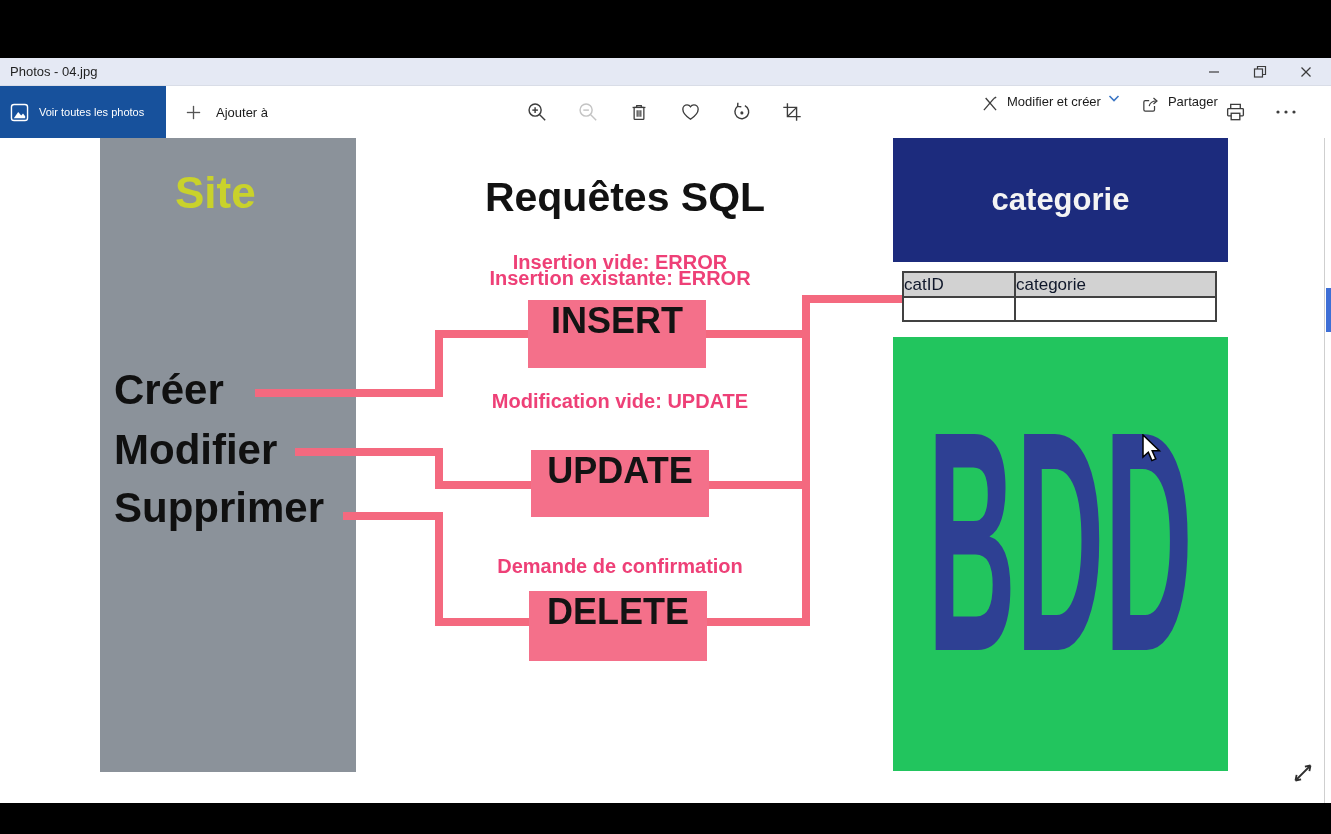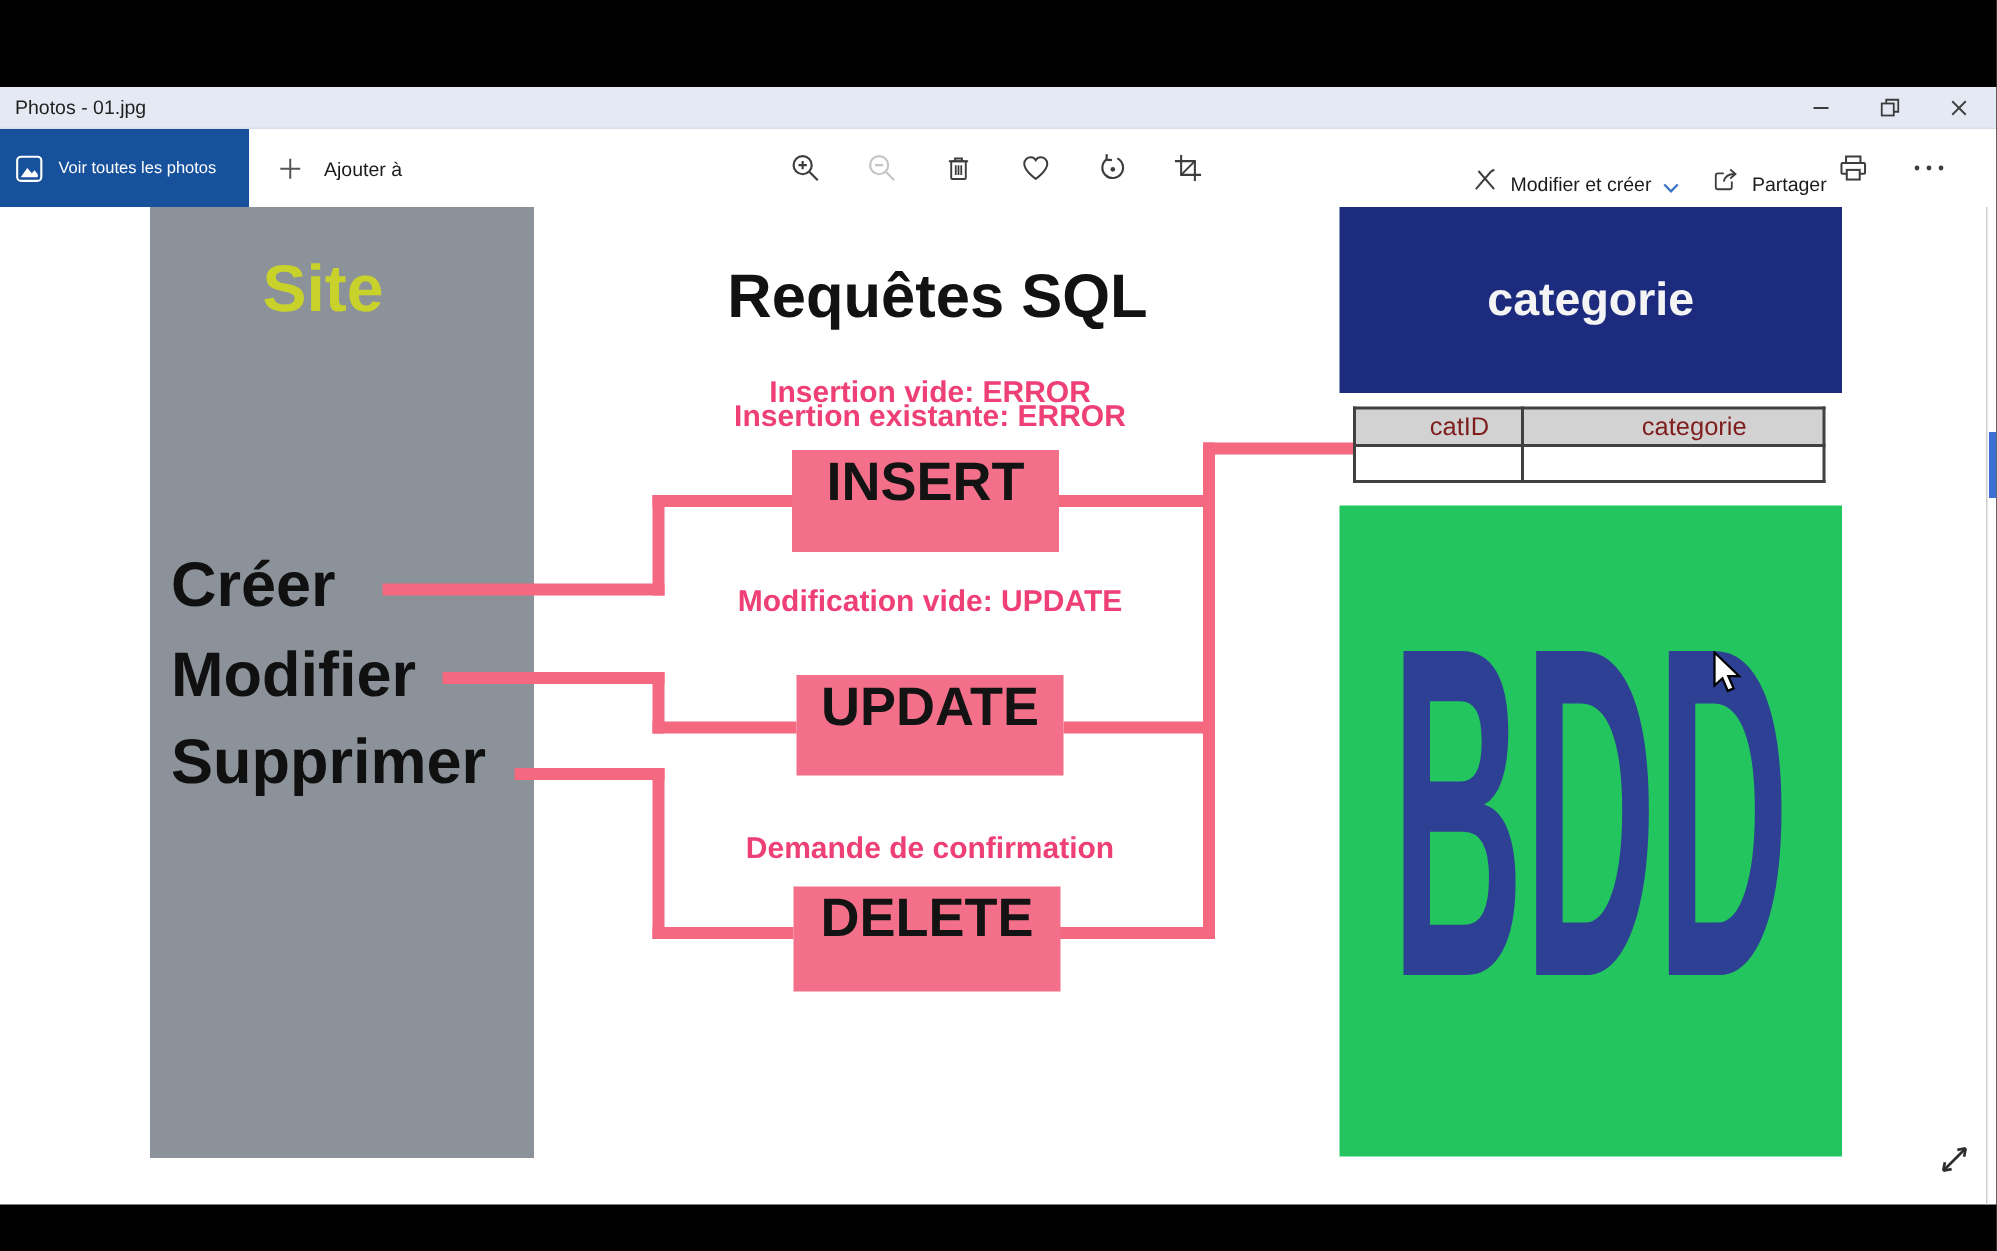--- a/index.html
+++ b/index.html
@@ -21,21 +21,21 @@
              border:none; color:#fff; font-size:11px; display:flex; align-items:center;
              gap:9px; padding-left:9px; cursor:pointer;
              font-family:"Liberation Sans","DejaVu Sans",sans-serif; }
   .add-to { position:absolute; left:170px; top:0; height:52px; background:none; border:none;
             display:flex; align-items:center; gap:13px; padding:0 14px; font-size:13px;
             color:#1b1b1b; cursor:pointer; font-family:"Liberation Sans","DejaVu Sans",sans-serif; }
   .center-icons { position:absolute; left:519px; top:8px; display:flex; gap:15px; }
   .icon-btn { width:36px; height:36px; background:none; border:none; display:flex;
               align-items:center; justify-content:center; cursor:pointer; }
   .right-cluster { position:absolute; left:980px; top:8px; display:flex; align-items:center; }
-  .text-btn { background:none; border:none; display:flex; align-items:flex-end; gap:7px;
+  .text-btn { background:none; border:none; display:flex; align-items:flex-start; gap:7px;
               font-size:13px; color:#1b1b1b; cursor:pointer; height:36px;
               font-family:"Liberation Sans","DejaVu Sans",sans-serif; }
 
   
   .photo-area { position:absolute; left:0; top:138px; width:1331px; height:665px; background:#fff; }
 
   .site-panel { position:absolute; left:100px; top:0; width:256px; height:634px; background:#8b929a; }
   .site-title { position:absolute; left:75px; top:30px; font-size:44px; font-weight:700; color:#c9d22b; }
   .site-action { position:absolute; left:14px; font-size:42px; font-weight:700; color:#101010; line-height:44px; }
   .a1 { top:230px; } .a2 { top:290px; } .a3 { top:348px; }
@@ -54,21 +54,21 @@
   .b-update { left:531px; top:312px; width:178px; height:67px; }
   .b-delete { left:529px; top:453px; width:178px; height:70px; }
 
   .pl { position:absolute; background:#f4697f; }
 
   .db-header { position:absolute; left:893px; top:0; width:335px; height:124px; background:#1c2b7d;
                display:flex; align-items:center; justify-content:center; }
   .db-header span { color:#f4f4f4; font-size:31px; font-weight:700; }
   .cat-table { position:absolute; left:902px; top:133px; width:315px; border-collapse:collapse; }
   .cat-table th, .cat-table td { border:2px solid #414141; font-size:17px; font-weight:400;
-                                 color:#7f1d1d; text-align:center;padding-left:28px; }
+                                 color:#0f172a; text-align:left; }
   .cat-table th { background:#d2d2d2; height:25px; }
   .cat-table td { background:#fff; height:24px; }
   .col-catid { width:112px; }
 
   .bdd-box { position:absolute; left:893px; top:199px; width:335px; height:434px; background:#22c55e;
              display:flex; align-items:center; justify-content:center; overflow:hidden; }
   .bdd-text { font-size:314px; font-weight:700; color:#2e4093; line-height:1;
               transform:translateY(-12px) scaleX(0.39); white-space:nowrap; }
 
   .sb-track { position:absolute; left:1324px; top:0; width:1px; height:665px; background:#cfcfcf; }
@@ -79,21 +79,21 @@
                 border:none; display:flex; align-items:center; justify-content:center; cursor:pointer; }
 
   svg { display:block; }
 </style>
 </head>
 <body>
 
 <div class="screen">
 
   <div class="titlebar">
-    <span class="title">Photos - 01.jpg</span>
+    <span class="title">Photos - 04.jpg</span>
     <div class="win-controls">
       <button class="winbtn">
         <svg width="18" height="18" viewBox="0 0 18 18">
           <line x1="4" y1="9" x2="14" y2="9" stroke="#3c3c3c" stroke-width="1.2"></line>
         </svg>
       </button>
       <button class="winbtn">
         <svg width="18" height="18" viewBox="0 0 18 18" fill="none">
           <rect x="3.5" y="6" width="8" height="8" stroke="#3c3c3c" stroke-width="1.2"></rect>
           <polyline points="6.5,6 6.5,3.5 14.5,3.5 14.5,11.5 11.5,11.5" stroke="#3c3c3c" stroke-width="1.2"></polyline>

